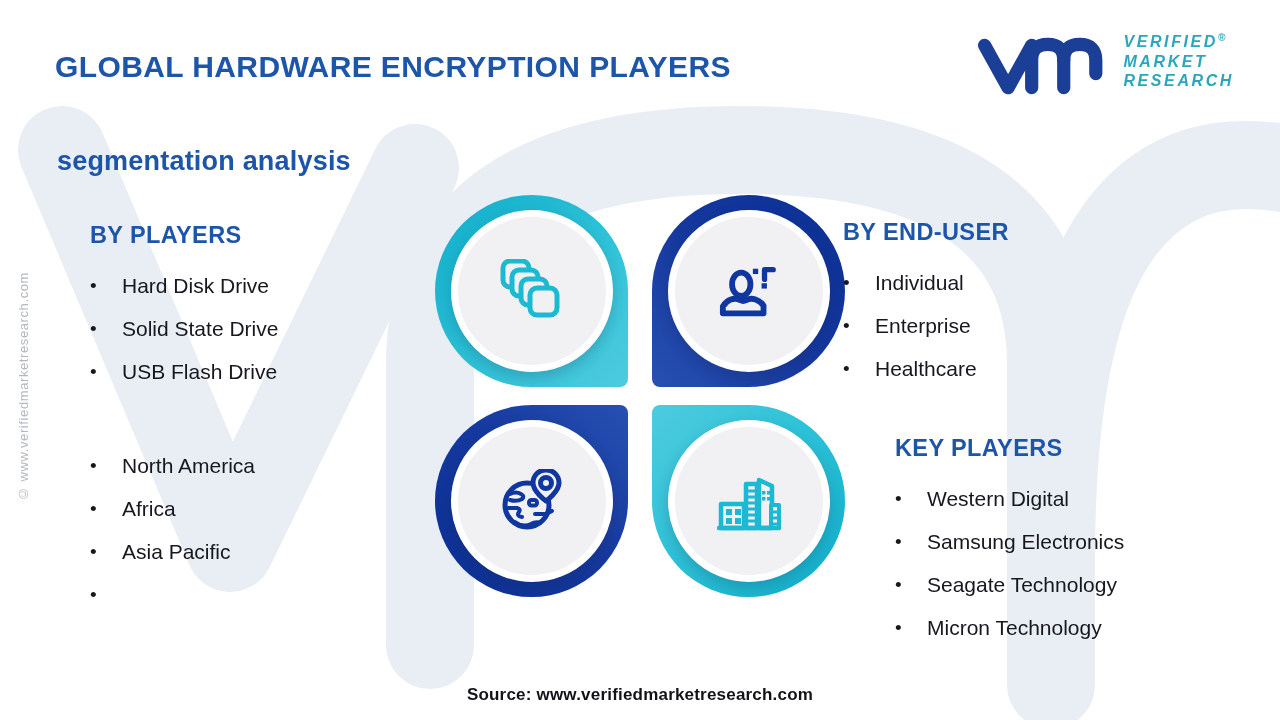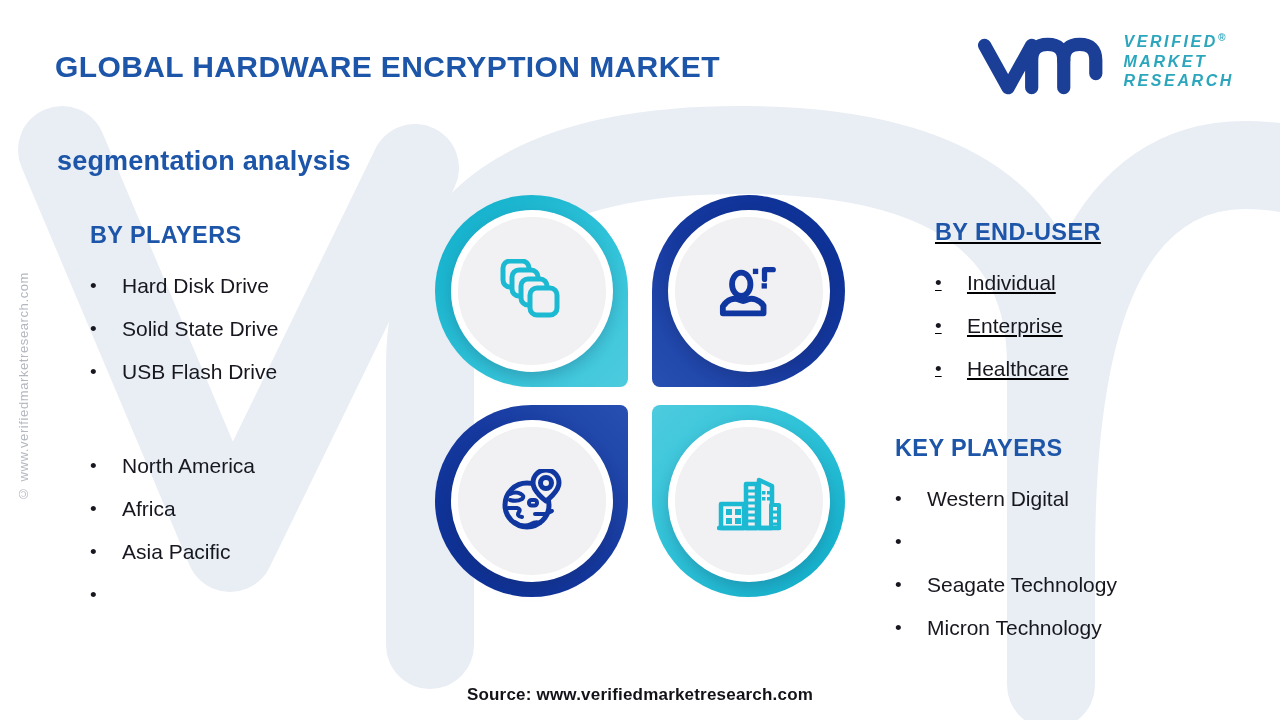--- a/index.html
+++ b/index.html
@@ -27,21 +27,21 @@
   .logo-text{font-weight:700;font-size:16px;letter-spacing:2.6px;color:#2ba6bc;line-height:1.22;}
   .logo-text .row{white-space:nowrap;}
   .logo-text .reg{font-size:10px;vertical-align:super;letter-spacing:0;}
   
   .section{position:absolute;z-index:3;}
   .section h2{margin:0 0 15px 0;font-size:23.5px;font-weight:700;color:#1d55a8;letter-spacing:.4px;}
   .section ul{list-style:none;margin:0;padding:0;}
   .section li{display:flex;align-items:center;height:43px;font-size:21px;color:#17171f;}
   .section li .bullet{width:32px;font-size:19px;color:#17171f;flex:0 0 32px;}
   .sec-product{left:90px;top:222px;}
-  .sec-enduser{left:935px;top:219px;text-decoration:underline;}
+  .sec-enduser{left:843px;top:219px;}
   .sec-geography{left:90px;top:444px;}
   .sec-keyplayers{left:895px;top:435px;}
   
   .cluster{position:absolute;left:435px;top:195px;width:410px;height:402px;z-index:2;}
   .petal{position:absolute;width:193px;height:192px;}
   .petal.tl{left:0;top:0;background:linear-gradient(135deg,#0fadca,#2ec2d8 55%,#4ecbde);border-radius:50% 50% 8px 50%;}
   .petal.tr{left:217px;top:0;background:linear-gradient(225deg,#0b2f93,#16399f 55%,#2750b2);border-radius:50% 50% 50% 8px;}
   .petal.bl{left:0;top:210px;background:linear-gradient(45deg,#0b2f93,#16399f 55%,#2750b2);border-radius:50% 8px 50% 50%;}
   .petal.br{left:217px;top:210px;background:linear-gradient(315deg,#0fadca,#2ec2d8 55%,#4ecbde);border-radius:8px 50% 50% 50%;}
   .inner{
@@ -62,21 +62,21 @@
 <svg class="wm-svg" width="1280" height="720" viewBox="0 0 1280 720">
   <g fill="none" stroke="#e9edf4" stroke-width="88" stroke-linecap="round" stroke-linejoin="round">
     <path d="M 62 150 L 230 548 L 415 168"></path>
     <path d="M 430 645 L 430 365 Q 430 150 740 150 Q 1051 150 1051 365 L 1051 685"></path>
     <path d="M 1051 560 Q 1051 165 1245 165 Q 1440 165 1440 430 L 1440 720"></path>
   </g>
 </svg>
 
 <div class="side-text">© www.verifiedmarketresearch.com</div>
 
-<div class="page-title">GLOBAL HARDWARE ENCRYPTION MARKET</div>
+<div class="page-title">GLOBAL HARDWARE ENCRYPTION PLAYERS</div>
 <div class="subtitle">segmentation analysis</div>
 
 <div class="logo">
   <svg width="132" height="68" viewBox="0 0 140 68">
     <g fill="none" stroke="#1b3f97" stroke-width="14" stroke-linecap="round" stroke-linejoin="round">
       <path d="M 8 12 L 33 57 L 58 12"></path>
       <path d="M 58 57 L 58 28 Q 58 11 75 11 Q 92 11 92 28 L 92 57"></path>
       <path d="M 92 28 Q 92 11 109 11 Q 126 11 126 28 L 126 42"></path>
     </g>
   </svg>
@@ -145,20 +145,21 @@
 
 <div class="section sec-keyplayers">
   <h2>KEY PLAYERS</h2>
   <ul>
     <li>
         <span class="bullet">•</span>
         <span>Western Digital</span>
       </li>
     <li>
         <span class="bullet">•</span>
+        <span>Samsung Electronics</span>
       </li>
     <li>
         <span class="bullet">•</span>
         <span>Seagate Technology</span>
       </li>
     <li>
         <span class="bullet">•</span>
         <span>Micron Technology</span>
       </li>
   </ul>

